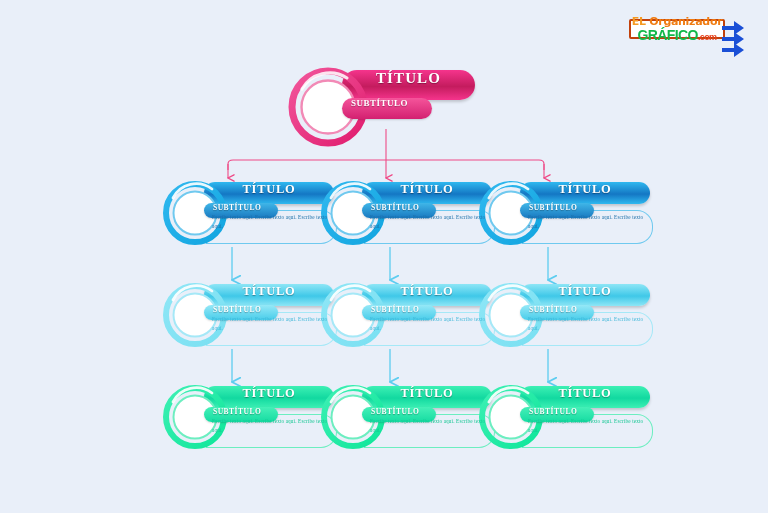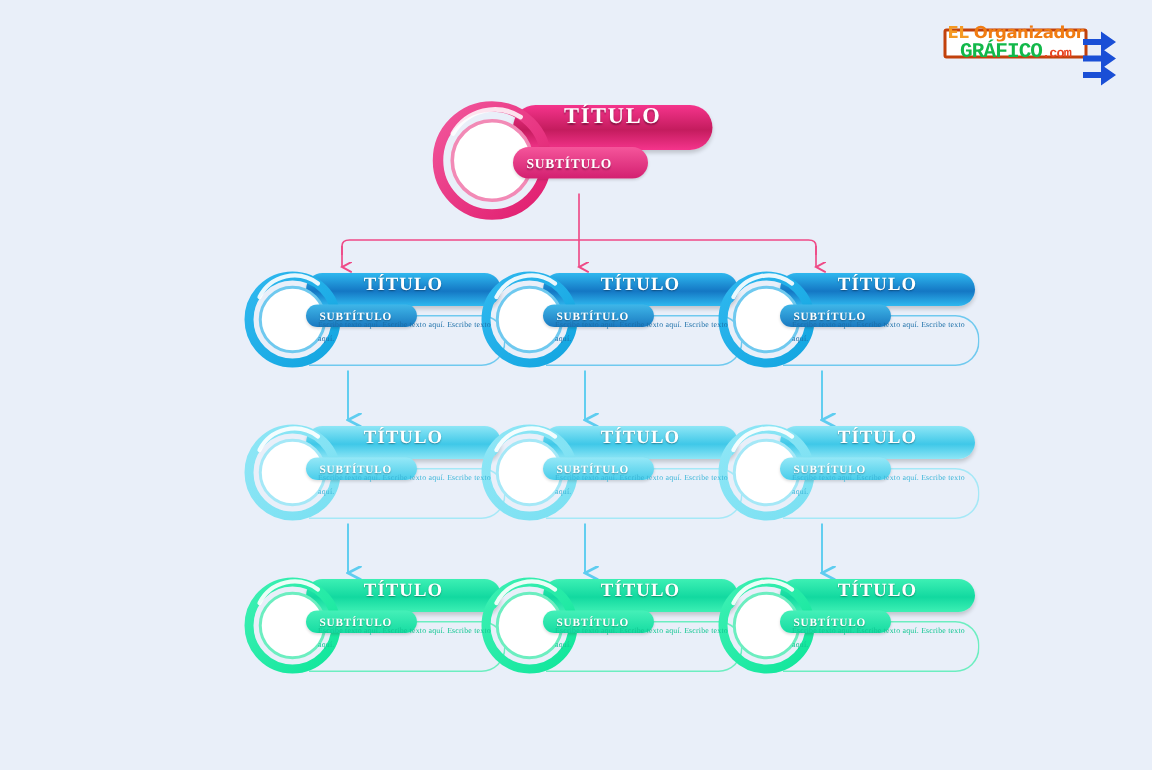--- a/index.html
+++ b/index.html
@@ -19,21 +19,21 @@
     position:absolute;left:0;top:2px;width:96px;height:20px;
     background:#ffffff;border:2px solid #c2410c;border-radius:2px;
     box-sizing:border-box;
     display:flex;flex-direction:column;align-items:center;justify-content:center;
     line-height:1;
   }
   .logo-l1{font-family:"DejaVu Sans", sans-serif;font-weight:bold;font-size:11px;
     letter-spacing:-.3px;white-space:nowrap;}
   .logo-l1 .el{color:#f59a23;}
   .logo-l1 .org{color:#f07c12;}
-  .logo-l2{font-family:Liberation Mono, monospace;font-weight:bold;font-size:14px;
+  .logo-l2{font-family:Liberation Sans, sans-serif;font-weight:bold;font-size:14px;
     letter-spacing:-.6px;white-space:nowrap;margin-top:1px;}
   .logo-l2 .gra{color:#12b84a;}
   .logo-l2 .com{color:#e8431f;font-size:9px;}
   .logo-arrows{position:absolute;left:92px;top:0;width:26px;height:44px;}
 
   
   #wires{position:absolute;left:0;top:0;width:768px;height:513px;}
 
   
   .node{position:absolute;width:178px;height:74px;}
@@ -44,21 +44,21 @@
     display:flex;align-items:flex-start;justify-content:center;
     box-shadow:0 2px 3px rgba(0,0,0,.18);
   }
   .titlebar span{
     color:#ffffff;font-size:12.5px;font-weight:bold;letter-spacing:.7px;
     text-shadow:0 1px 1px rgba(0,0,0,.35);
   }
   .subbar{
     position:absolute;left:44px;top:25px;width:74px;height:15px;
     border-radius:8px;z-index:4;
-    display:flex;align-items:center;padding-left:9px;box-sizing:border-box;
+    display:flex;padding-left:9px;box-sizing:border-box;
     box-shadow:0 1px 2px rgba(0,0,0,.15);
   }
   .subbar span{
     color:#ffffff;font-size:7.5px;font-weight:bold;letter-spacing:.5px;
     text-shadow:0 1px 1px rgba(0,0,0,.3);
   }
   .bodybox{
     position:absolute;left:46px;top:32px;width:130px;height:32px;
     border-radius:0 16px 16px 0;border:1px solid #7fd4f5;border-left:none;
     background:transparent;z-index:1;

